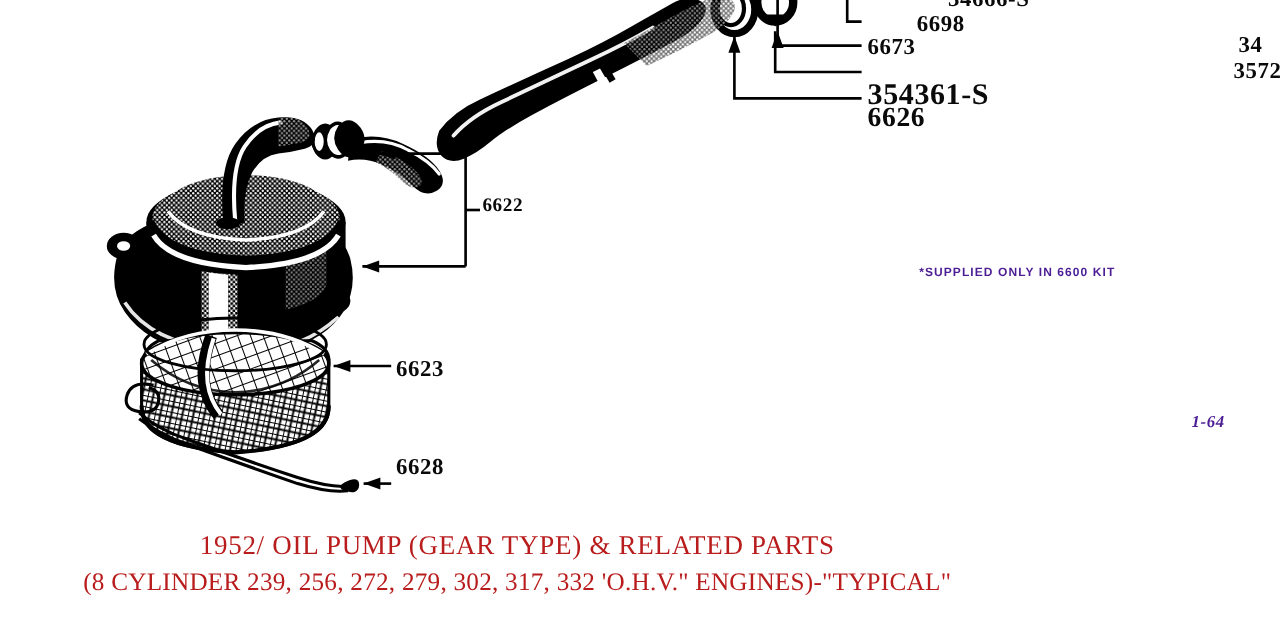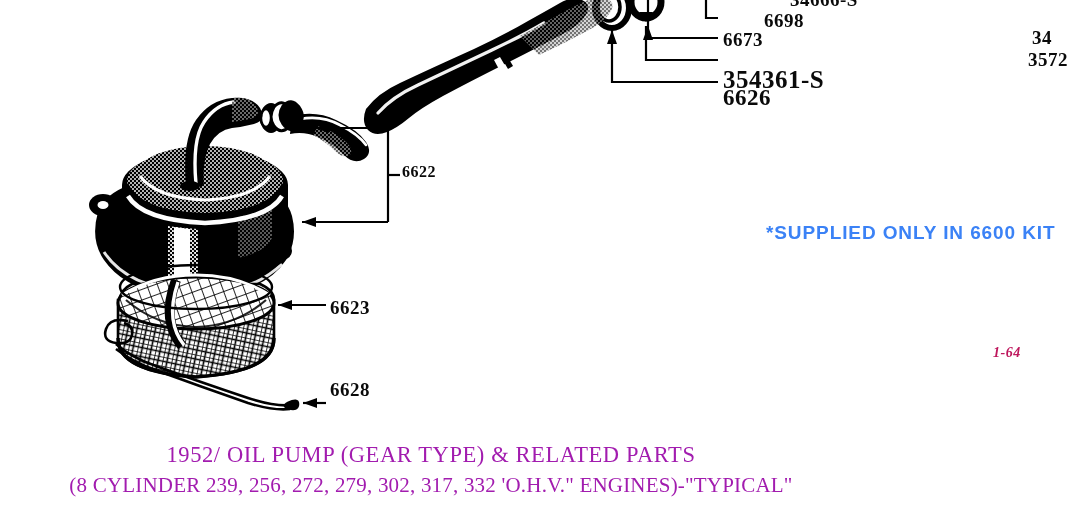--- a/index.html
+++ b/index.html
@@ -29,34 +29,34 @@
   .lbl-6673{left:723px;top:30px;font-size:19px;}
   .lbl-354361{left:723px;top:51px;font-size:25px;margin-top:16px;}
   .lbl-6626{left:723px;top:86px;font-size:23px;}
   .lbl-top-cut{left:790px;top:-10px;font-size:19px;}
   .lbl-r1{left:1032px;top:28px;font-size:19px;}
   .lbl-r2{left:1028px;top:50px;font-size:19px;}
 
   .note{
     position:absolute;left:766px;top:222px;
     font-family:"Liberation Sans",sans-serif;
-    font-size:19px;font-weight:700;letter-spacing:.9px;
-    color:#3b82f6;white-space:nowrap;
+    font-size:10px;font-weight:700;letter-spacing:.9px;
+    color:#4c1d95;white-space:nowrap;
   }
   .datecode{
     position:absolute;left:993px;top:345px;
     font-family:"Liberation Serif",serif;
     font-style:italic;font-size:14px;font-weight:600;
-    color:#be185d;letter-spacing:.5px;
+    color:#4c1d95;letter-spacing:.5px;
   }
 
   
   .caption{
     position:absolute;left:0;top:442px;width:862px;text-align:center;
-    font-family:"Liberation Serif",serif;color:#a21caf;
+    font-family:"Liberation Serif",serif;color:#b91c1c;
   }
   .caption .line1{
     font-size:22.5px;letter-spacing:.6px;white-space:nowrap;display:block;
   }
   .caption .line2{
     font-size:21px;letter-spacing:.2px;white-space:nowrap;display:block;margin-top:5px;
   }
 </style>
 </head>
 <body>

